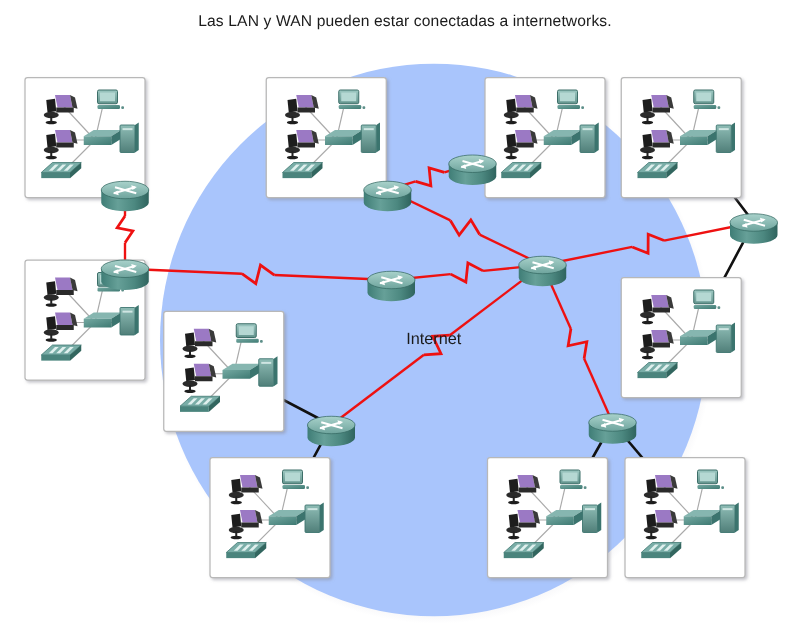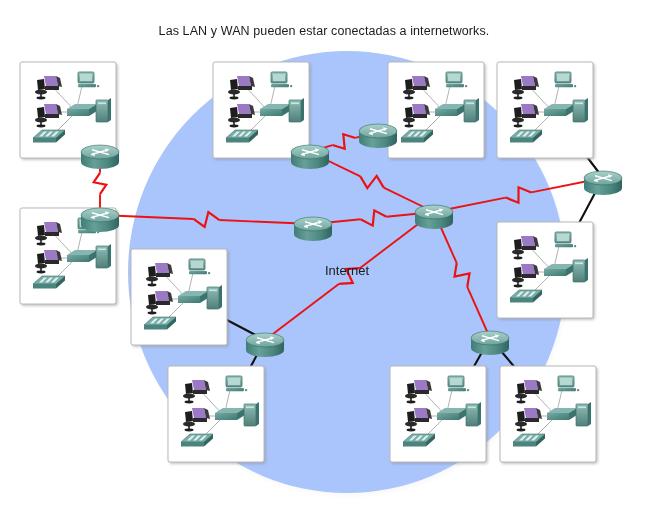--- a/index.html
+++ b/index.html
@@ -15,21 +15,21 @@
     position: relative;
   }
   #stage {
     position: relative;
     width: 648px;
     height: 510px;
     background: #ffffff;
   }
   #diagram-title {
     position: absolute;
-    top: 24px;
+    top: 10px;
     left: 0;
     width: 648px;
     text-align: center;
     font-size: 12.5px;
     color: #1b1b1b;
     letter-spacing: 0.1px;
     white-space: nowrap;
   }
   #canvas {
     position: absolute;

